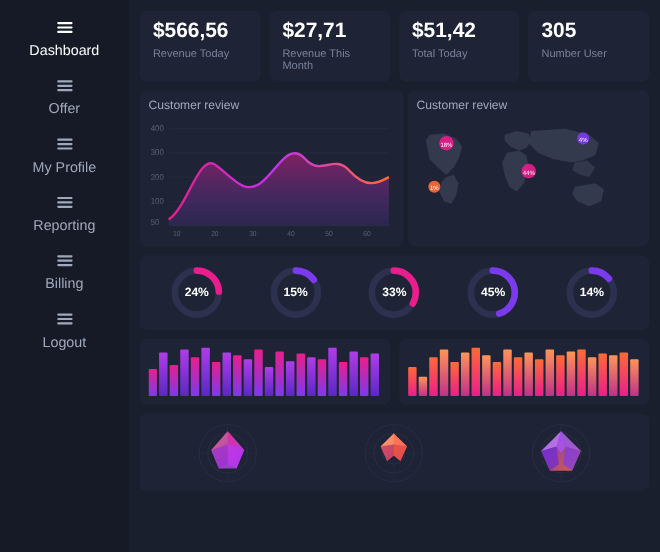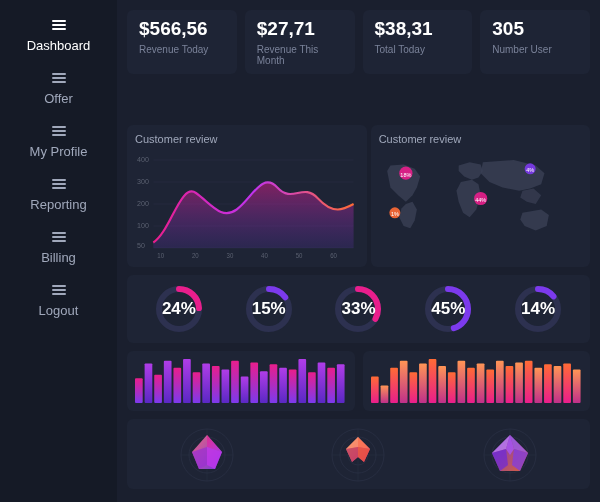--- a/index.html
+++ b/index.html
@@ -77,21 +77,20 @@
     .stat-label {
       font-size: 10px;
       color: #7a8299;
       margin-top: 4px;
     }
 
     
     .charts-row {
       display: flex;
       gap: 4px;
-      margin-top: 43px;
     }
     .chart-card {
       background: #1e2435;
       border-radius: 6px;
       padding: 8px;
       flex: 1;
     }
     .chart-title {
       font-size: 11px;
       color: #a0a8bb;
@@ -123,21 +122,21 @@
       justify-content: space-around;
     }
     .donut-item {
       display: flex;
       align-items: center;
       justify-content: center;
       position: relative;
     }
     .donut-label {
       position: absolute;
-      font-size: 17px;
+      font-size: 11px;
       font-weight: 700;
       color: #fff;
     }
 
     
     .bar-row {
       display: flex;
       gap: 8px;
     }
     .bar-card {
@@ -227,21 +226,21 @@
   <div class="stats-row">
     <div class="stat-card">
       <div class="stat-value">$566,56</div>
       <div class="stat-label">Revenue Today</div>
     </div>
     <div class="stat-card">
       <div class="stat-value">$27,71</div>
       <div class="stat-label">Revenue This Month</div>
     </div>
     <div class="stat-card">
-      <div class="stat-value">$38,31</div>
+      <div class="stat-value">$51,42</div>
       <div class="stat-label">Total Today</div>
     </div>
     <div class="stat-card">
       <div class="stat-value">305</div>
       <div class="stat-label">Number User</div>
     </div>
   </div>
 
   <div class="charts-row">
 

